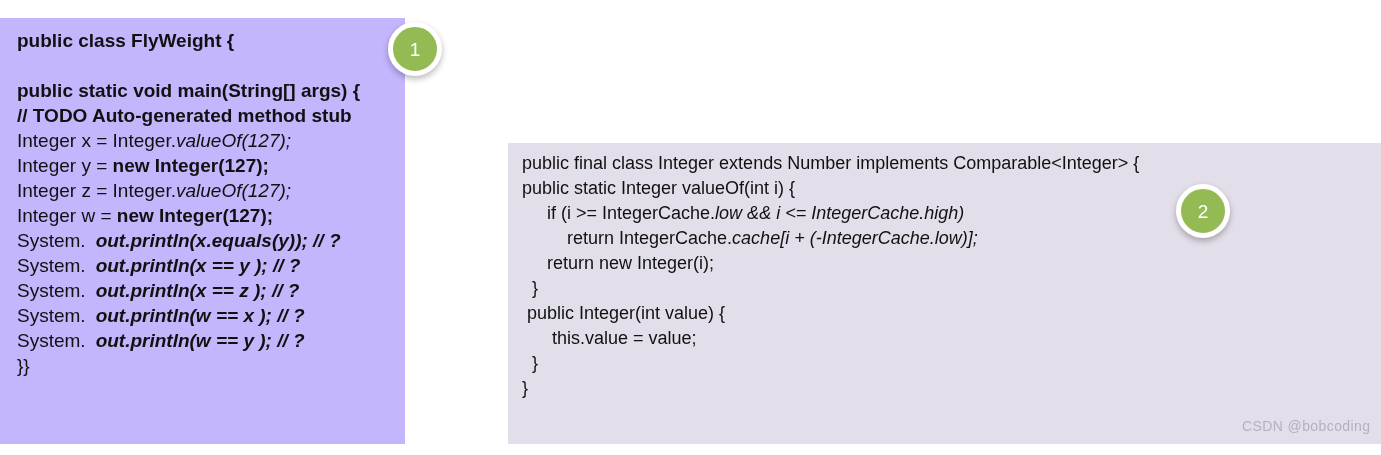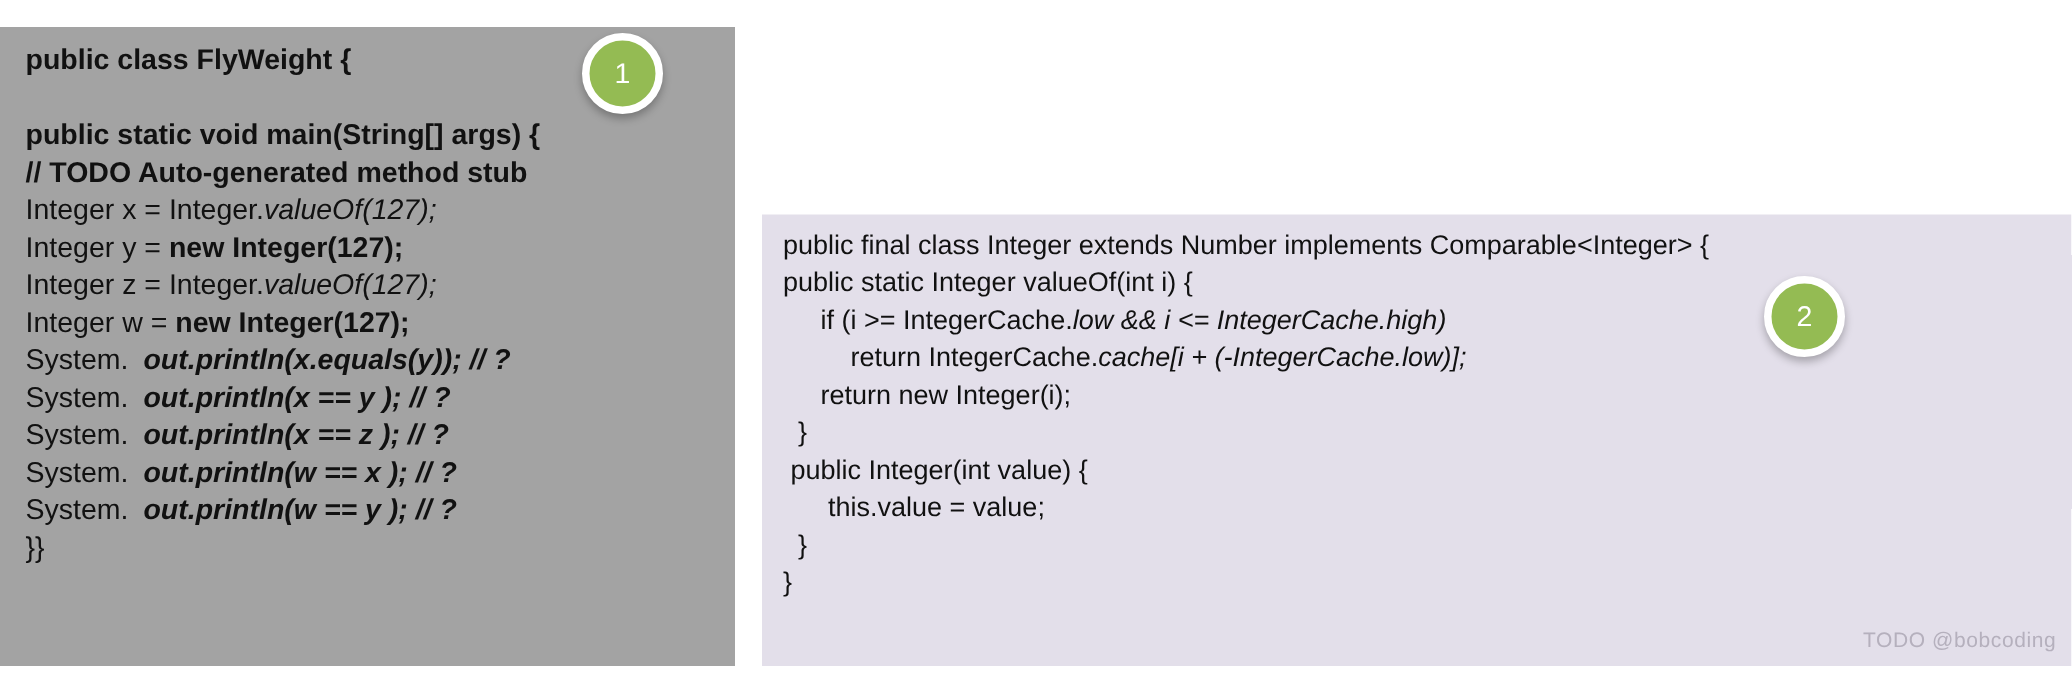--- a/index.html
+++ b/index.html
@@ -13,23 +13,23 @@
     position: relative;
     overflow: hidden;
     font-family: "Liberation Sans", sans-serif;
   }
 
   
   #left-panel {
     position: absolute;
     left: 0px;
     top: 18px;
-    width: 490px;
+    width: 405px;
     height: 426px;
-    background: #a3a3a3;
+    background: #c4b5fd;
   }
   #left-code {
     position: absolute;
     left: 17px;
     top: 10px;
     width: 450px;
     font-size: 19px;
     line-height: 25px;
     color: #111111;
     white-space: pre;
@@ -98,13 +98,13 @@
 <div id="left-panel">
   <div id="left-code"><span class="line"><span class="b">public class FlyWeight {</span></span><span class="line">&nbsp;</span><span class="line"><span class="b">public static void main(String[] args) {</span></span><span class="line"><span class="b">// TODO Auto-generated method stub</span></span><span class="line"><span>Integer x = Integer.</span><span class="i">valueOf(127);</span></span><span class="line"><span>Integer y = </span><span class="b">new Integer(127);</span></span><span class="line"><span>Integer z = Integer.</span><span class="i">valueOf(127);</span></span><span class="line"><span>Integer w = </span><span class="b">new Integer(127);</span></span><span class="line"><span>System.</span><span class="bi">out.println(x.equals(y)); // ?</span></span><span class="line"><span>System.</span><span class="bi">out.println(x == y ); // ?</span></span><span class="line"><span>System.</span><span class="bi">out.println(x == z ); // ?</span></span><span class="line"><span>System.</span><span class="bi">out.println(w == x ); // ?</span></span><span class="line"><span>System.</span><span class="bi">out.println(w == y ); // ?</span></span><span class="line"><span>}}</span></span></div>
 </div>
 <div class="badge" id="badge-1">1</div>
 
 <div id="right-panel">
   <div id="right-code"><span class="line"><span>public final class Integer extends Number implements Comparable&lt;Integer&gt; {</span></span><span class="line"><span>public static Integer valueOf(int i) {</span></span><span class="line"><span>     if (i &gt;= IntegerCache.</span><span class="i">low &amp;&amp; i &lt;= IntegerCache.high)</span></span><span class="line"><span>         return IntegerCache.</span><span class="i">cache[i + (-IntegerCache.low)];</span></span><span class="line"><span>     return new Integer(i);</span></span><span class="line"><span>  }</span></span><span class="line"><span> public Integer(int value) {</span></span><span class="line"><span>      this.value = value;</span></span><span class="line"><span>  }</span></span><span class="line"><span>}</span></span></div>
 </div>
 <div class="badge" id="badge-2">2</div>
 
-<div id="watermark">TODO @bobcoding</div>
+<div id="watermark">CSDN @bobcoding</div>
 
 </body></html>

